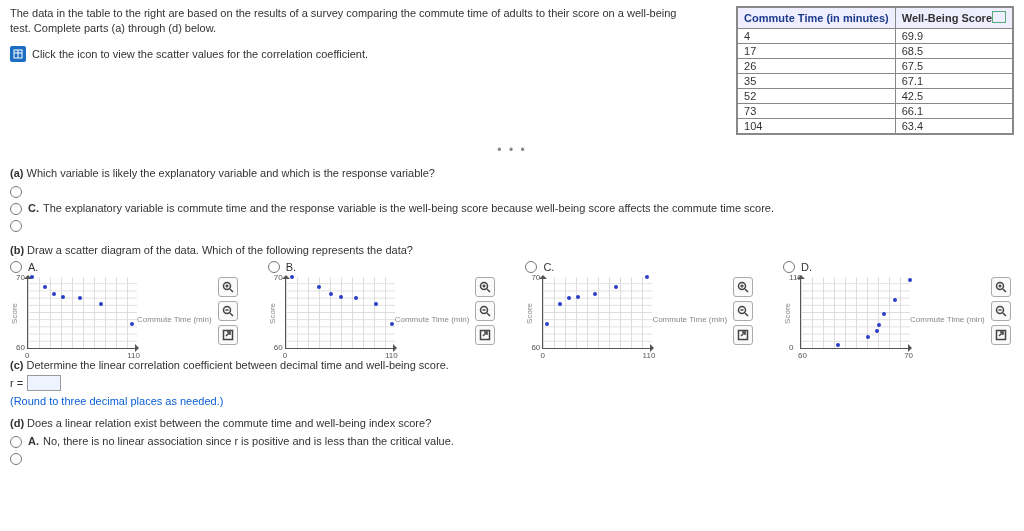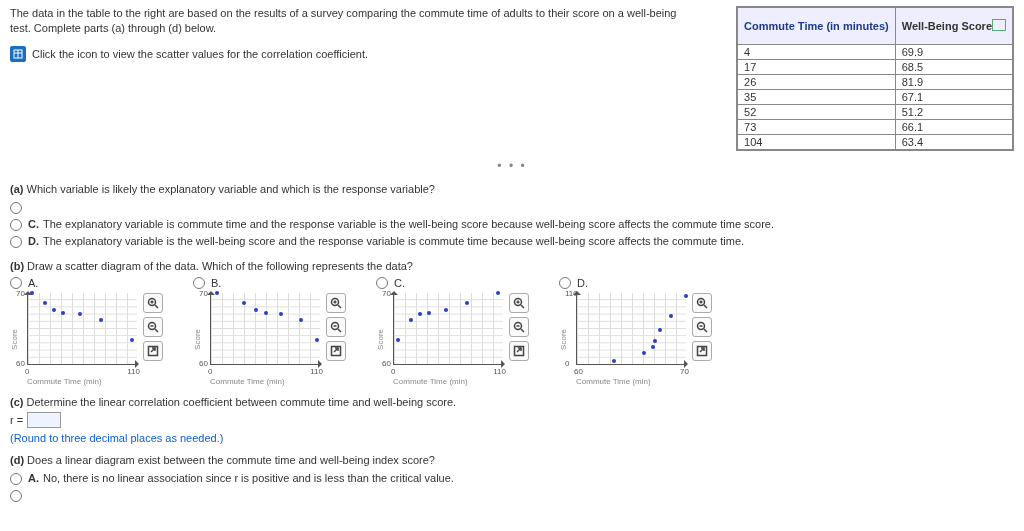--- a/index.html
+++ b/index.html
@@ -5,38 +5,38 @@
 *{box-sizing:border-box;margin:0;padding:0}
 body{font-family:Arial,Helvetica,sans-serif;font-size:11px;color:#333;background:#fff;padding:6px 10px;width:1024px}
 .top{display:flex;gap:28px;}
 .top-left{flex:1;padding-right:10px}
 .intro{margin-bottom:10px;line-height:1.35}
 .crit-link{display:flex;align-items:center;gap:6px;color:#333}
 .crit-icon{display:inline-flex;width:16px;height:16px;background:#1b6ec2;border-radius:2px;align-items:center;justify-content:center}
 .crit-icon svg{fill:#fff}
 .table-wrap{border:1px solid #888;min-width:220px}
 .tbl{border-collapse:collapse;width:100%;font-size:11px}
-.tbl th{background:#eef;border:1px solid #888;padding:12px 6px;text-align:left;vertical-align:top}
+.tbl th{background:#eef;border:1px solid #888;padding:4px 6px;text-align:left;vertical-align:top}
 .tbl th.first{color:#1b3a8a;font-weight:bold}
 .tbl td{border:1px solid #888;padding:1px 6px;text-align:left}
 .th2{font-weight:bold}
 .popup-icon{position:relative;float:right;width:14px;height:12px;border:1px solid #5a7;display:inline-block;margin-top:-1px}
 .more{text-align:center;margin:8px 0;color:#888;font-size:12px;letter-spacing:2px}
 .q{margin:10px 0 4px}
 .q .qlabel{font-weight:bold}
 .opts{margin:2px 0 10px}
 .opt{display:flex;align-items:flex-start;gap:6px;padding:2px 0}
 .radio{appearance:none;width:12px;height:12px;border:1px solid #777;border-radius:50%;margin-top:1px;flex-shrink:0;cursor:pointer}
 .opt .lbl{white-space:normal}
 .opt .lett{font-weight:bold;margin-right:4px}
 .scatters{display:flex;gap:30px;margin:2px 0 8px}
 .sc-col{display:flex;flex-direction:column;gap:4px}
 .sc-head{display:flex;align-items:center;gap:6px}
 .chart-wrap{display:flex;align-items:flex-start;gap:6px}
-.chart-box{display:flex;flex-direction:column;align-items:flex-start}
+.chart-box{display:flex;flex-direction:row;align-items:center}
 .plot{width:110px;height:72px;border-left:1px solid #555;border-bottom:1px solid #555;position:relative;background:
  linear-gradient(to right,#ddd 1px,transparent 1px) 0 0/11px 100%,
  linear-gradient(to top,#ddd 1px,transparent 1px) 0 0/100% 7.2px;
 }
 .plot::before,.plot::after{content:"";position:absolute;border:4px solid transparent}
 .plot::before{left:-4px;top:-6px;border-bottom-color:#555}
 .plot::after{right:-6px;bottom:-4px;border-left-color:#555}
 .pt{position:absolute;width:4px;height:4px;background:#2a3ec7;border-radius:50%;transform:translate(-50%,50%)}
 .ylabel{writing-mode:vertical-rl;transform:rotate(180deg);font-size:8px;color:#888;align-self:center;margin-right:2px}
 .xlabel{font-size:8px;color:#888;margin-top:2px}
@@ -77,29 +77,29 @@
           <tr>
             <td>4</td>
             <td>69.9</td>
           </tr>
           <tr>
             <td>17</td>
             <td>68.5</td>
           </tr>
           <tr>
             <td>26</td>
-            <td>81.9</td>
+            <td>67.5</td>
           </tr>
           <tr>
             <td>35</td>
             <td>67.1</td>
           </tr>
           <tr>
             <td>52</td>
-            <td>51.2</td>
+            <td>42.5</td>
           </tr>
           <tr>
             <td>73</td>
             <td>66.1</td>
           </tr>
           <tr>
             <td>104</td>
             <td>63.4</td>
           </tr>
         </tbody>
@@ -113,21 +113,20 @@
 <div class="opts" id="optsA">
     <div class="opt">
       <input type="radio" class="radio" name="a" style="">
     </div>
     <div class="opt">
       <input type="radio" class="radio" name="a" style="">
       <span class="lbl"><span class="lett">C.</span>The explanatory variable is commute time and the response variable is the well-being score because well-being score affects the commute time score.</span>
     </div>
     <div class="opt">
       <input type="radio" class="radio" name="a" style="">
-      <span class="lbl"><span class="lett">D.</span>The explanatory variable is the well-being score and the response variable is commute time because well-being score affects the commute time.</span>
     </div>
   </div>
 
 <div class="q"><span class="qlabel">(b)</span> <span>Draw a scatter diagram of the data. Which of the following represents the data?</span></div>
 <div class="scatters" id="scatters">
     <div class="sc-col">
       <div class="sc-head">
         <input type="radio" class="radio" name="b" style="">
         <span class="lett">A.</span>
       </div>
@@ -317,28 +316,28 @@
               <rect x="1.5" y="1.5" width="9" height="9"></rect>
               <polyline points="5,3 8,3 8,6"></polyline>
               <line x1="8" y1="3" x2="4" y2="7"></line>
             </svg>
           </div>
         </div>
       </div>
     </div>
   </div>
 
-<div class="q"><span class="qlabel">(c)</span> <span>Determine the linear correlation coefficient between commute time and well-being score.</span></div>
+<div class="q"><span class="qlabel">(c)</span> <span>Determine the linear correlation coefficient between decimal time and well-being score.</span></div>
 <div class="rline">
   <span>r =</span>
   <input class="rinput" style="">
 </div>
 <div class="note">(Round to three decimal places as needed.)</div>
 
-<div class="q"><span class="qlabel">(d)</span> <span>Does a linear diagram exist between the commute time and well-being index score?</span></div>
+<div class="q"><span class="qlabel">(d)</span> <span>Does a linear relation exist between the commute time and well-being index score?</span></div>
 <div class="opts" id="optsD">
     <div class="opt">
       <input type="radio" class="radio" name="d" style="">
       <span class="lbl"><span class="lett">A.</span>No, there is no linear association since r is positive and is less than the critical value.</span>
     </div>
     <div class="opt">
       <input type="radio" class="radio" name="d" style="">
     </div>
   </div>
 

